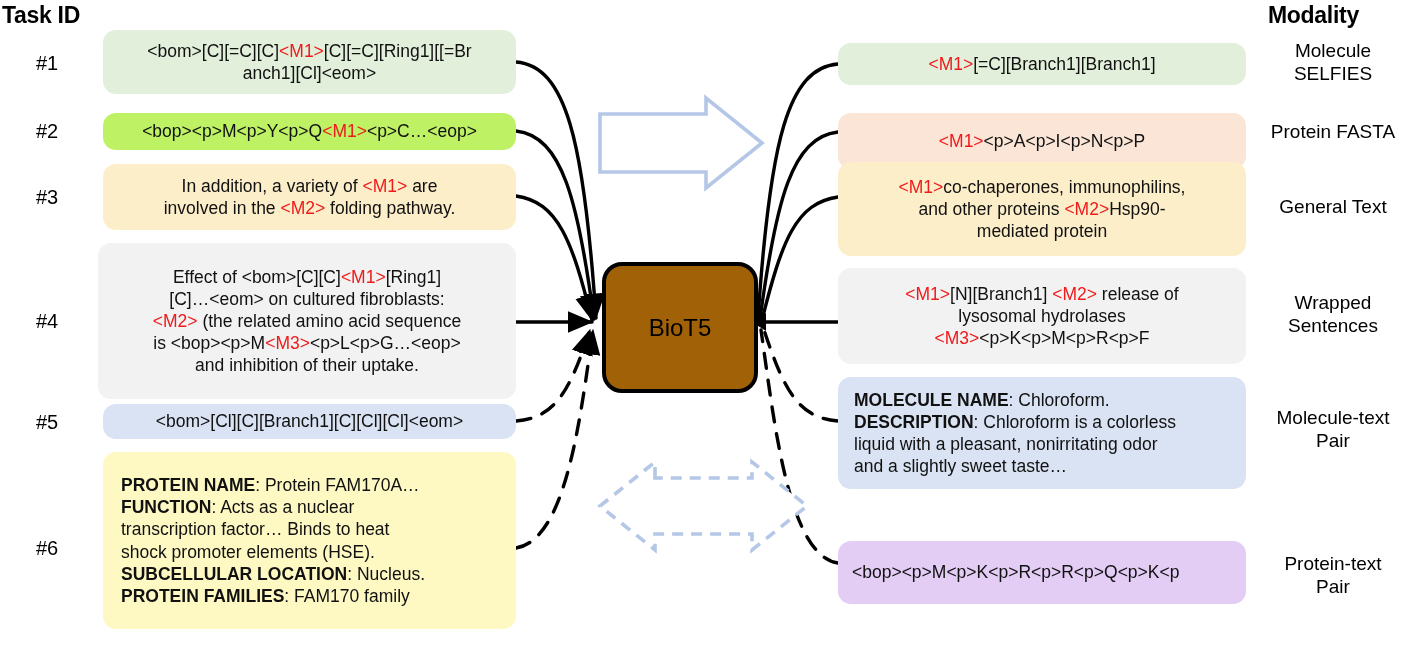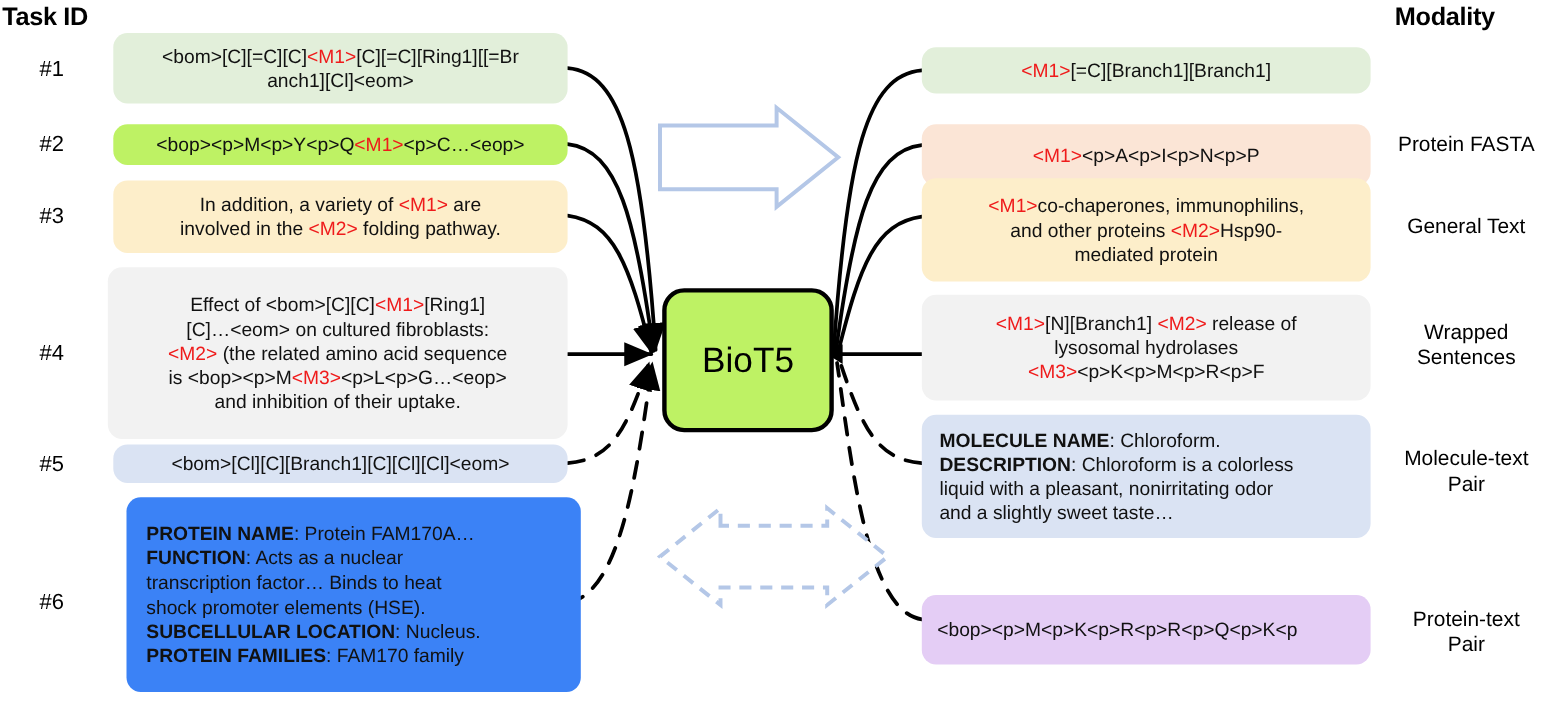--- a/index.html
+++ b/index.html
@@ -60,25 +60,25 @@
     font-size:19px;
     line-height:1.2;
     color:#000;
   }
 
   
   #model-box{
     position:absolute;
     left:602px;top:262px;
     width:148px;height:123px;
-    background:#bef264;
+    background:#a16207;
     border:4px solid #000;
     border-radius:20px;
     display:flex;align-items:center;justify-content:center;
-    font-size:32px;
+    font-size:24px;
     color:#000;
     letter-spacing:0px;
   }
 
   svg.overlay{position:absolute;left:0;top:0;width:1407px;height:645px;pointer-events:none;}
 </style>
 </head>
 <body>
 
 <div class="stage">
@@ -148,21 +148,21 @@
   <div class="box center-txt" id="in4" style="left: 98px; top: 243px; width: 418px; height: 156px; background: rgb(242, 242, 242);">
       <div><span>Effect of &lt;bom&gt;[C][C]</span><span class="m">&lt;M1&gt;</span><span>[Ring1]</span></div>
       <div><span>[C]…&lt;eom&gt; on cultured fibroblasts:</span></div>
       <div><span class="m">&lt;M2&gt;</span><span> (the related amino acid sequence</span></div>
       <div><span>is &lt;bop&gt;&lt;p&gt;M</span><span class="m">&lt;M3&gt;</span><span>&lt;p&gt;L&lt;p&gt;G…&lt;eop&gt;</span></div>
       <div><span>and inhibition of their uptake.</span></div>
     </div>
   <div class="box center-txt" id="in5" style="left: 103px; top: 404px; width: 413px; height: 35px; background: rgb(218, 227, 243);">
       <div><span>&lt;bom&gt;[Cl][C][Branch1][C][Cl][Cl]&lt;eom&gt;</span></div>
     </div>
-  <div class="box left-txt" id="in6" style="left: 103px; top: 452px; width: 413px; height: 177px; padding-left: 18px; background: #3b82f6; margin-left: 12px;">
+  <div class="box left-txt" id="in6" style="left: 103px; top: 452px; width: 413px; height: 177px; padding-left: 18px; background: #fef9c3;">
       <div><span class="kw">PROTEIN NAME</span><span>: Protein FAM170A…</span></div>
       <div><span class="kw">FUNCTION</span><span>: Acts as a nuclear</span></div>
       <div><span>transcription factor… Binds to heat</span></div>
       <div><span>shock promoter elements (HSE).</span></div>
       <div><span class="kw">SUBCELLULAR LOCATION</span><span>: Nucleus.</span></div>
       <div><span class="kw">PROTEIN FAMILIES</span><span>: FAM170 family</span></div>
     </div>
 
   <div id="model-box">
     <span>BioT5</span>
@@ -187,20 +187,24 @@
   <div class="box left-txt" id="out5" style="left: 838px; top: 377px; width: 408px; height: 112px; padding-left: 16px; background: rgb(218, 227, 243);">
       <div><span class="kw">MOLECULE NAME</span><span>: Chloroform.</span></div>
       <div><span class="kw">DESCRIPTION</span><span>: Chloroform is a colorless</span></div>
       <div><span>liquid with a pleasant, nonirritating odor</span></div>
       <div><span>and a slightly sweet taste…</span></div>
     </div>
   <div class="box left-txt" id="out6" style="left: 838px; top: 541px; width: 408px; height: 63px; padding-left: 14px; background: rgb(228, 205, 245);">
       <div><span>&lt;bop&gt;&lt;p&gt;M&lt;p&gt;K&lt;p&gt;R&lt;p&gt;R&lt;p&gt;Q&lt;p&gt;K&lt;p</span></div>
     </div>
 
+  <div class="modality" style="left:1258px;top:40px;">
+      <div>Molecule</div>
+      <div>SELFIES</div>
+    </div>
   <div class="modality" style="left:1258px;top:121px;">
       <div>Protein FASTA</div>
     </div>
   <div class="modality" style="left:1258px;top:196px;">
       <div>General Text</div>
     </div>
   <div class="modality" style="left:1258px;top:292px;">
       <div>Wrapped</div>
       <div>Sentences</div>
     </div>

